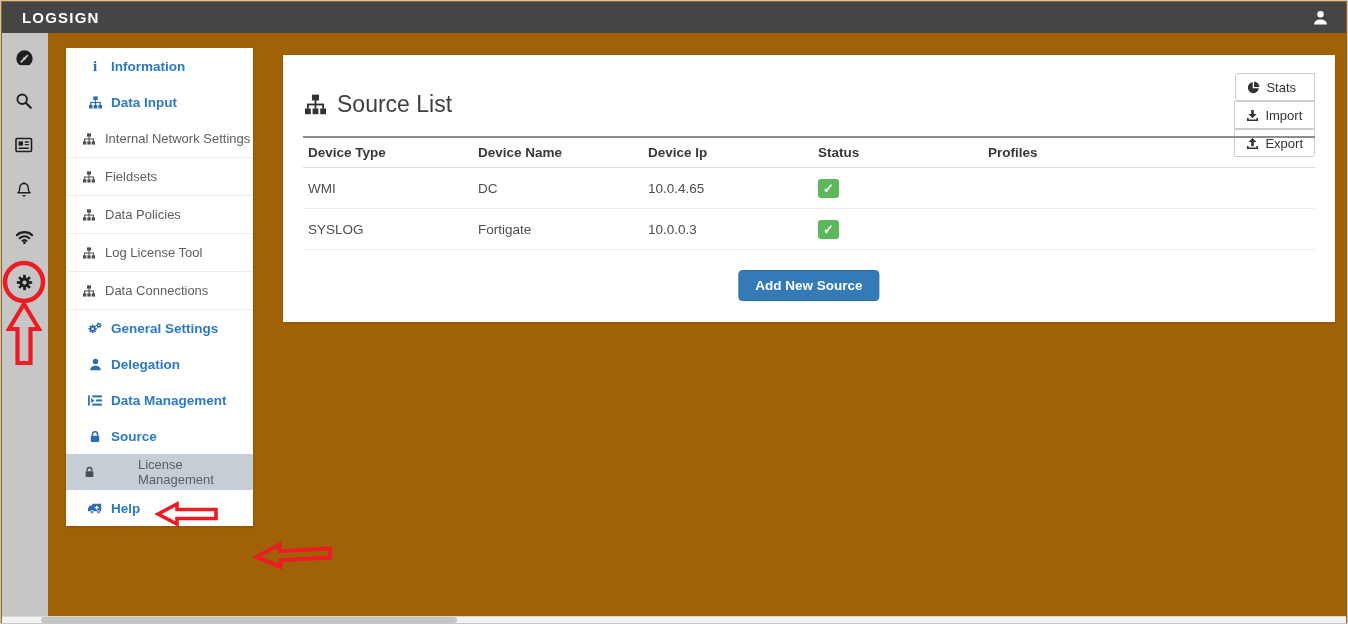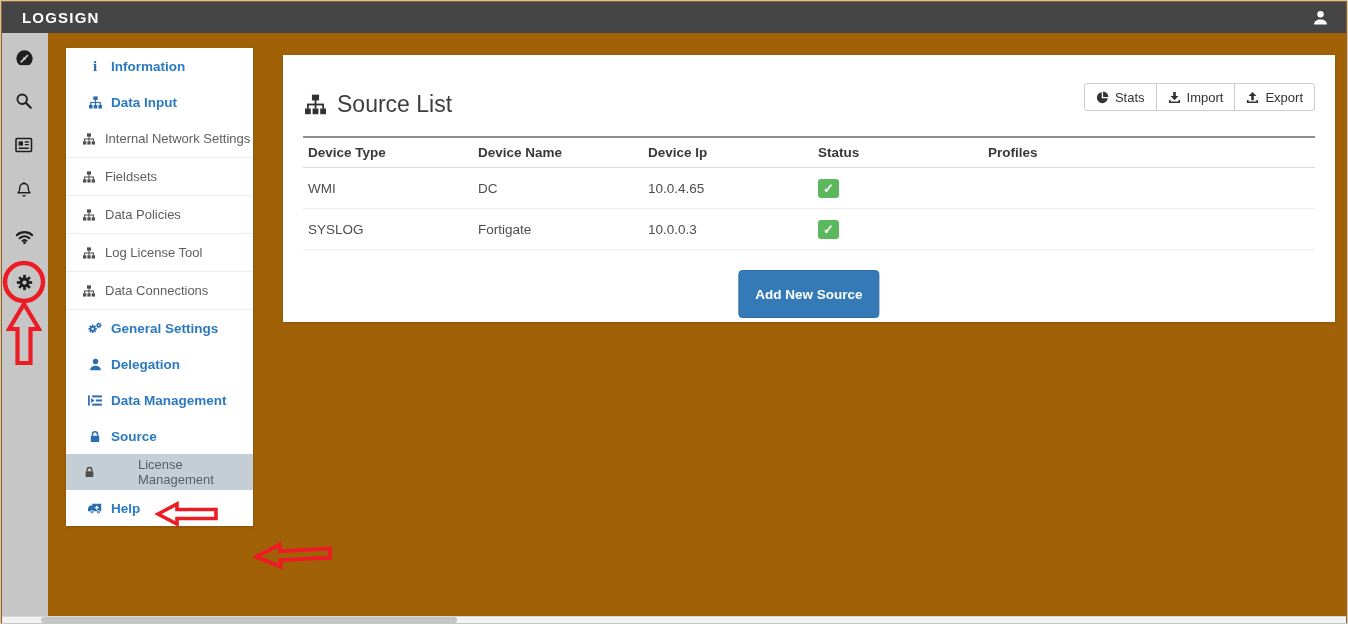--- a/index.html
+++ b/index.html
@@ -29,36 +29,36 @@
   .nav-item.first-sub { border-top:1px solid #ededed; }
   .nav-item.highlight { background:#c5ced5; border-bottom:none; color:#55606a;gap:42px; }
   .ic { display:inline-flex; width:14px; justify-content:center; flex:none; }
   .info-glyph { font-family:"Liberation Serif", serif; font-weight:bold; font-size:15px; line-height:1; color:#2c6cb0; }
 
   
   .card { position:absolute; left:283px; top:55px; width:1052px; height:267px; background:#ffffff;
           box-shadow:0 1px 3px rgba(0,0,0,0.15); }
   .card-title { position:absolute; left:22px; top:36px; display:flex; align-items:center; gap:11px;
                 font-size:23px; color:#3e3e3e; }
-  .toolbar { position:absolute; right:20px; top:28px; display:flex; }
+  .toolbar { position:absolute; right:20px; top:18px; display:flex;flex-direction:column; }
   .tbtn { height:28px; padding:0 11px; background:#fff; border:1px solid #cccccc; color:#333;
           font-size:13px; display:flex; align-items:center; gap:6px; margin-left:-1px; cursor:pointer;
           font-family:"Liberation Sans", sans-serif; }
   .tbtn:first-child { border-radius:3px 0 0 3px; margin-left:0; }
   .tbtn:last-child  { border-radius:0 3px 3px 0; }
 
   .table-wrap { position:absolute; left:20px; right:20px; top:81px; border-top:2px solid #8d8d8d; }
   .trow { display:grid; grid-template-columns:170px 170px 170px 170px 1fr; align-items:center; }
   .thead { height:30px; border-bottom:1px solid #dcdcdc; font-weight:bold; font-size:13.5px; color:#383838; }
   .tdata { height:41px; border-bottom:1px solid #ededed; font-size:13.5px; color:#4d4d4d; }
   .cell { padding-left:5px; }
   .check-badge { display:inline-flex; width:21px; height:19px; background:#5cb85c; border-radius:3px;
                  color:#fff; font-size:13px; font-weight:bold; align-items:center; justify-content:center; cursor:pointer; }
   .add-btn { position:absolute; top:215px; left:50%; transform:translateX(-50%);
-             height:48px; padding:0 16px; background:#337ab7; border:1px solid #2e6da4; border-radius:4px;
+             height:31px; padding:0 16px; background:#337ab7; border:1px solid #2e6da4; border-radius:4px;
              color:#fff; font-weight:bold; font-size:13.5px; cursor:pointer; font-family:"Liberation Sans", sans-serif; }
 
   
   .hscroll { position:absolute; left:2px; right:2px; bottom:1px; height:7px; background:#f2f2f2; border-top:1px solid #d9d9d9; }
   .hthumb { position:absolute; left:39px; top:0; width:416px; height:6px; background:#c4c4c4; border-radius:3px; cursor:grab; }
 
   
   .anno { position:absolute; z-index:50; pointer-events:none; }
 </style>
 </head>

